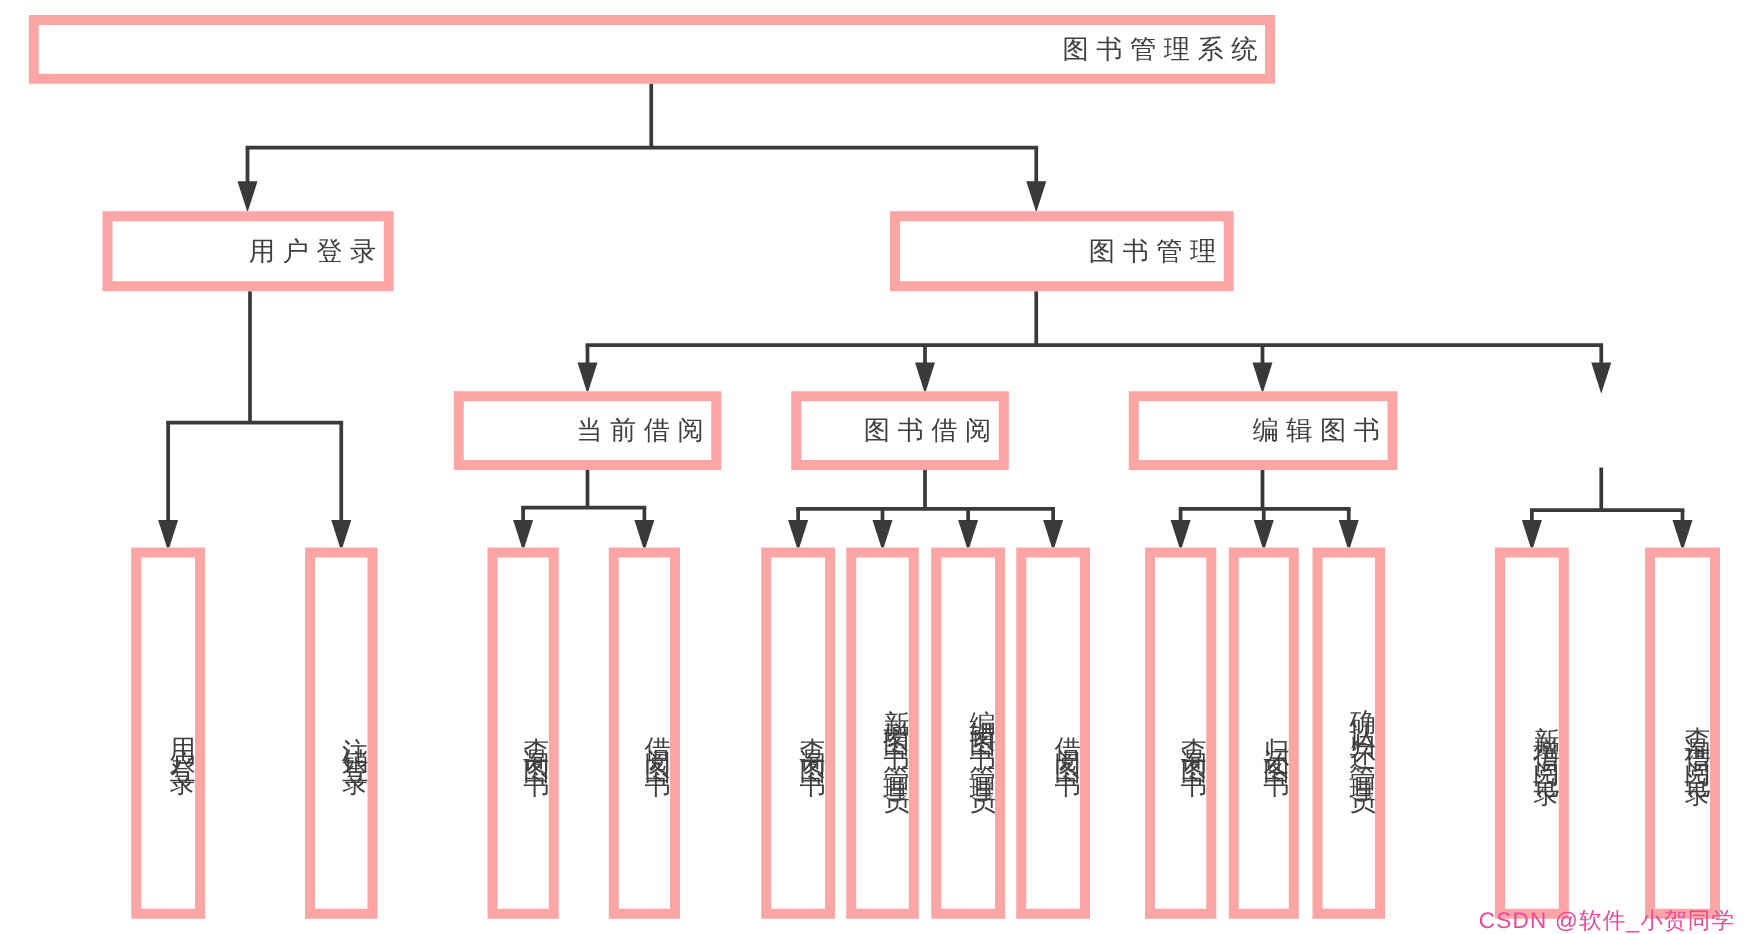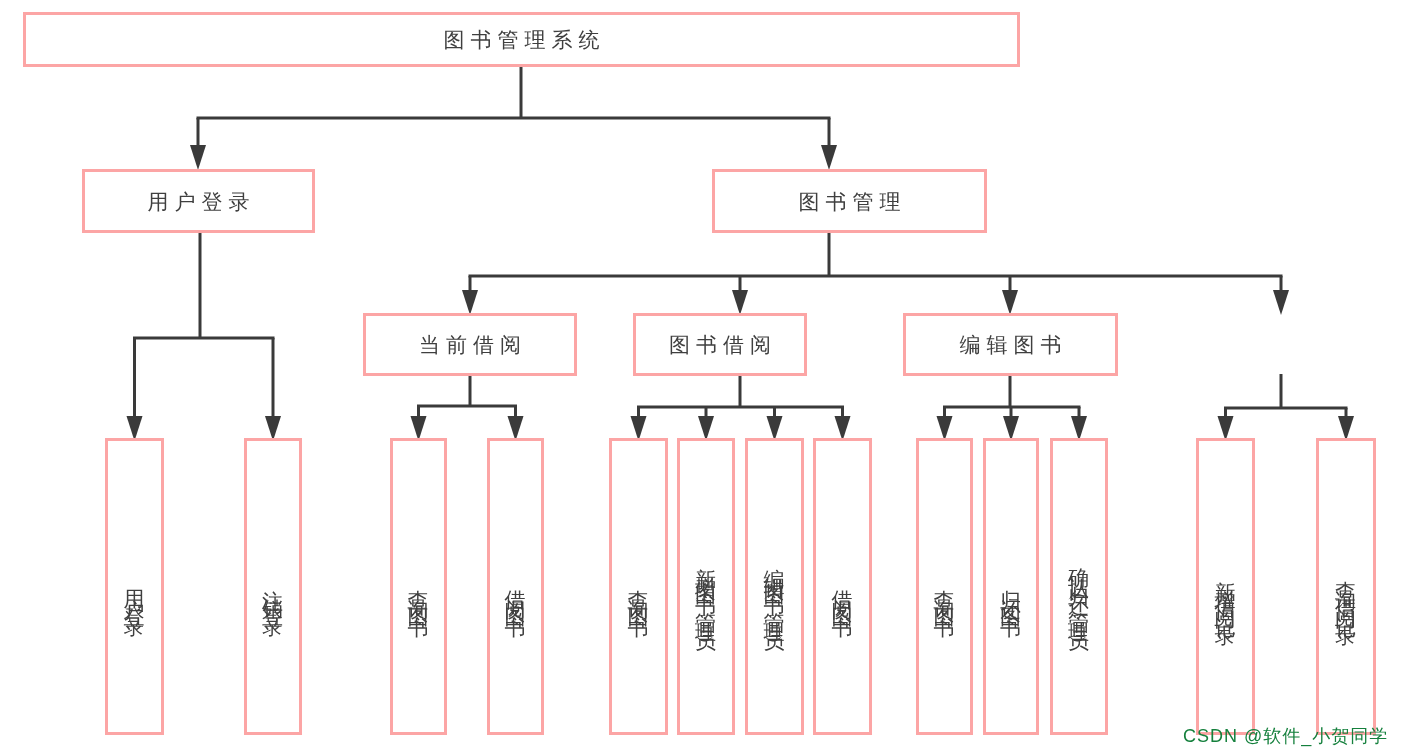--- a/index.html
+++ b/index.html
@@ -3,33 +3,33 @@
 <meta charset="utf-8">
 <style>
   html,body{margin:0;padding:0;background:#ffffff;}
   .stage{
     position:relative;width:1405px;height:747px;background:#ffffff;
     font-family:"Liberation Sans","DejaVu Sans",sans-serif;overflow:hidden;
   }
   .wires{position:absolute;left:0;top:0;}
   .hbox,.vbox{
     position:absolute;box-sizing:border-box;background:#ffffff;
-    border:3px solid #fca5a5;display:flex;align-items:center;justify-content:center;
+    border:8px solid #fca5a5;display:flex;align-items:center;justify-content:flex-end;
     color:#3f3f3f;
   }
   .hbox .lbl{
     font-size:21px;letter-spacing:6px;padding-left:6px;white-space:nowrap;line-height:1;
   }
   .vbox{top:438px;height:297px;}
   .vbox .vlbl{
     writing-mode:vertical-rl;text-orientation:mixed;
     font-size:21px;letter-spacing:9px;padding-top:9px;line-height:1;white-space:nowrap;
   }
   .watermark{
-    position:absolute;left:1183px;top:724px;color:#15803d;
+    position:absolute;left:1183px;top:724px;color:#ec4899;
     font-size:18px;letter-spacing:1px;white-space:nowrap;z-index:5;
   }
 </style>
 </head>
 <body>
 
 <div class="stage">
 
   <svg class="wires" width="1405" height="747" viewBox="0 0 1405 747">
     <g stroke="#3a3a3a" stroke-width="3" fill="none">

